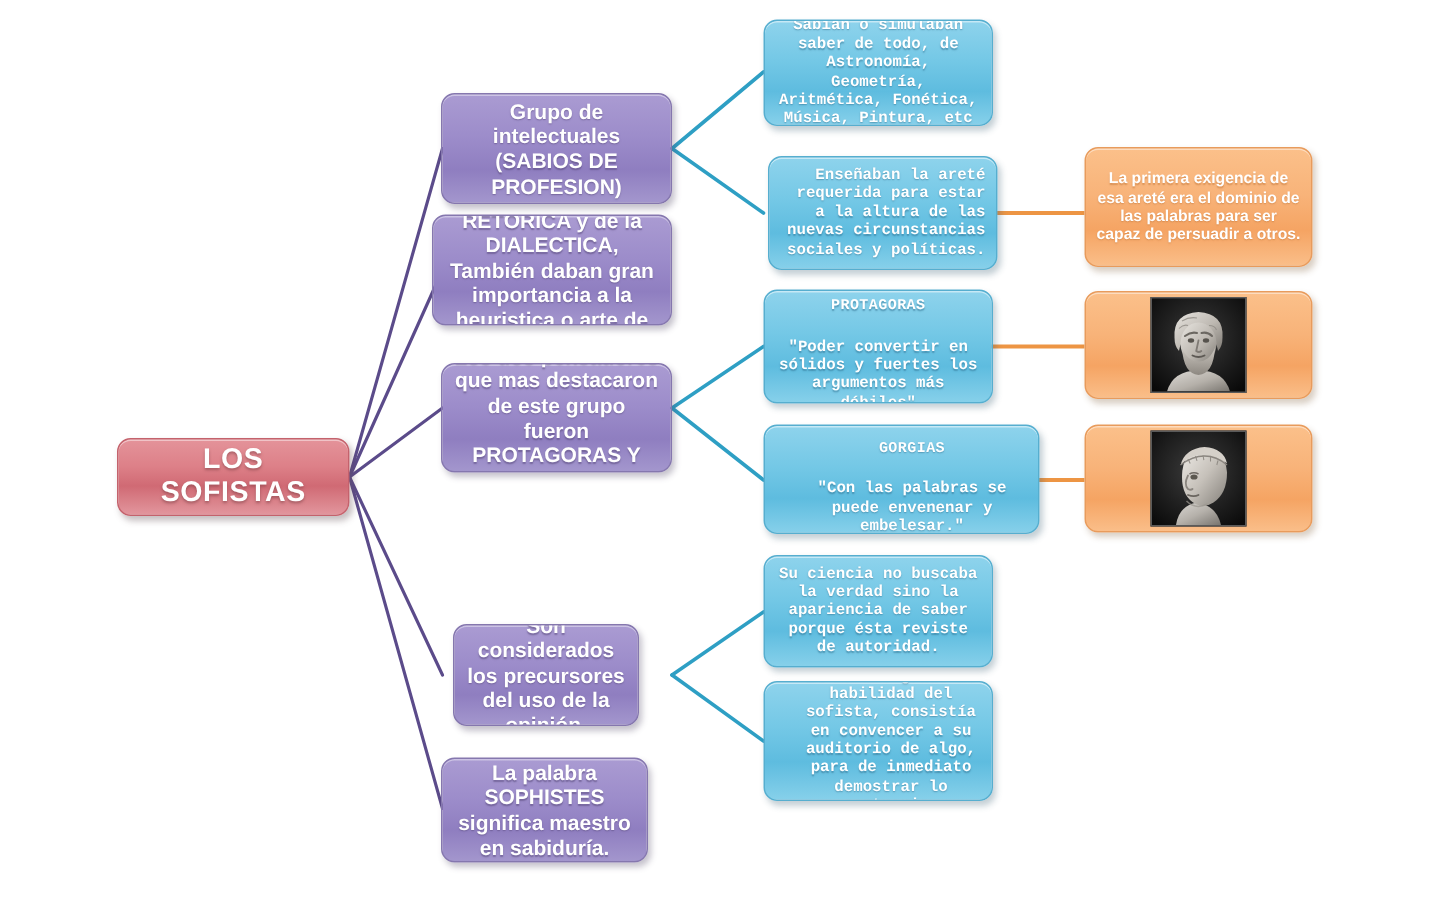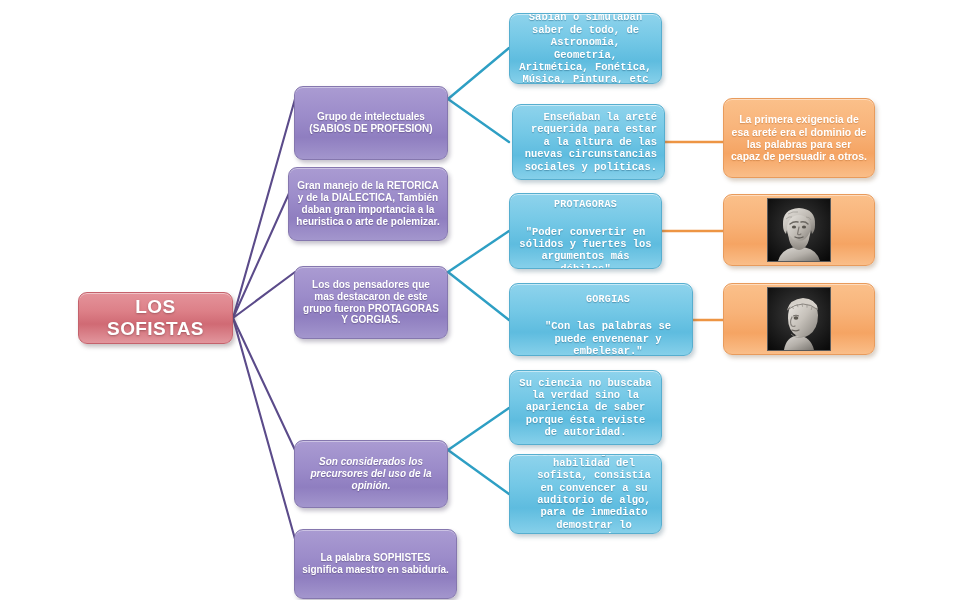--- a/index.html
+++ b/index.html
@@ -55,24 +55,23 @@
     font-weight: bold;
     letter-spacing: 0.4px;
     text-shadow: 0 1px 2px rgba(120,60,65,0.55);
   }
 
   
   .node.purple {
     background: linear-gradient(180deg,#aa9bd2 0%, #9c8cca 40%, #8f7ec0 70%, #a396cd 100%);
     border: 1px solid #8577ae;
     box-shadow: 2px 3px 4px rgba(80,70,100,0.33), inset 0 1px 0 rgba(255,255,255,0.4);
-    font-size: 10px;
+    font-size: 14px;
     font-weight: bold;
     text-shadow: 0 1px 1px rgba(90,75,125,0.6);
-    margin-top: 24px;
   }
 
   
   .node.blue {
     background: linear-gradient(180deg,#8ed3ec 0%, #74c8e6 38%, #5ebcdf 68%, #86d0ea 100%);
     border: 1px solid #56aecf;
     box-shadow: 2px 3px 4px rgba(60,95,115,0.3), inset 0 1px 0 rgba(255,255,255,0.5);
     font-size: 10.5px;
     font-weight: bold;
     text-shadow: 0 1px 1px rgba(45,110,140,0.55);
@@ -151,25 +150,25 @@
   </div>
 
   <div class="node purple" style="left:288px; top:143px; width:160px; height:74px;">
     <span class="txt">Gran manejo de la RETORICA y de la DIALECTICA,  También daban gran importancia a la heuristica o arte de polemizar.</span>
   </div>
 
   <div class="node purple" style="left:294px; top:242px; width:154px; height:73px;">
     <span class="txt">Los dos pensadores que mas destacaron de este grupo fueron PROTAGORAS Y GORGIAS.</span>
   </div>
 
-  <div class="node purple" style="left:294px; top:416px; width:154px; height:68px;font-style:italic;">
+  <div class="node purple" style="left:302px; top:416px; width:124px; height:68px;">
     <span class="txt">Son considerados los precursores del uso de la opinión.</span>
   </div>
 
-  <div class="node purple" style="left:294px; top:505px; width:163px; height:70px;">
+  <div class="node purple" style="left:294px; top:505px; width:138px; height:70px;">
     <span class="txt">La palabra SOPHISTES significa maestro en sabiduría.</span>
   </div>
 
   <div class="node blue" style="left:509px; top:13px; width:153px; height:71px;">
     <span class="txt">Sabian o simulaban saber  de todo, de Astronomía, Geometría, Aritmética, Fonética, Música, Pintura, etc</span>
   </div>
 
   <div class="node blue" style="left:512px; top:104px; width:153px; height:76px;text-align:right;">
     <span class="txt">Enseñaban la areté requerida para estar a la altura de las nuevas circunstancias sociales y políticas.</span>
   </div>

